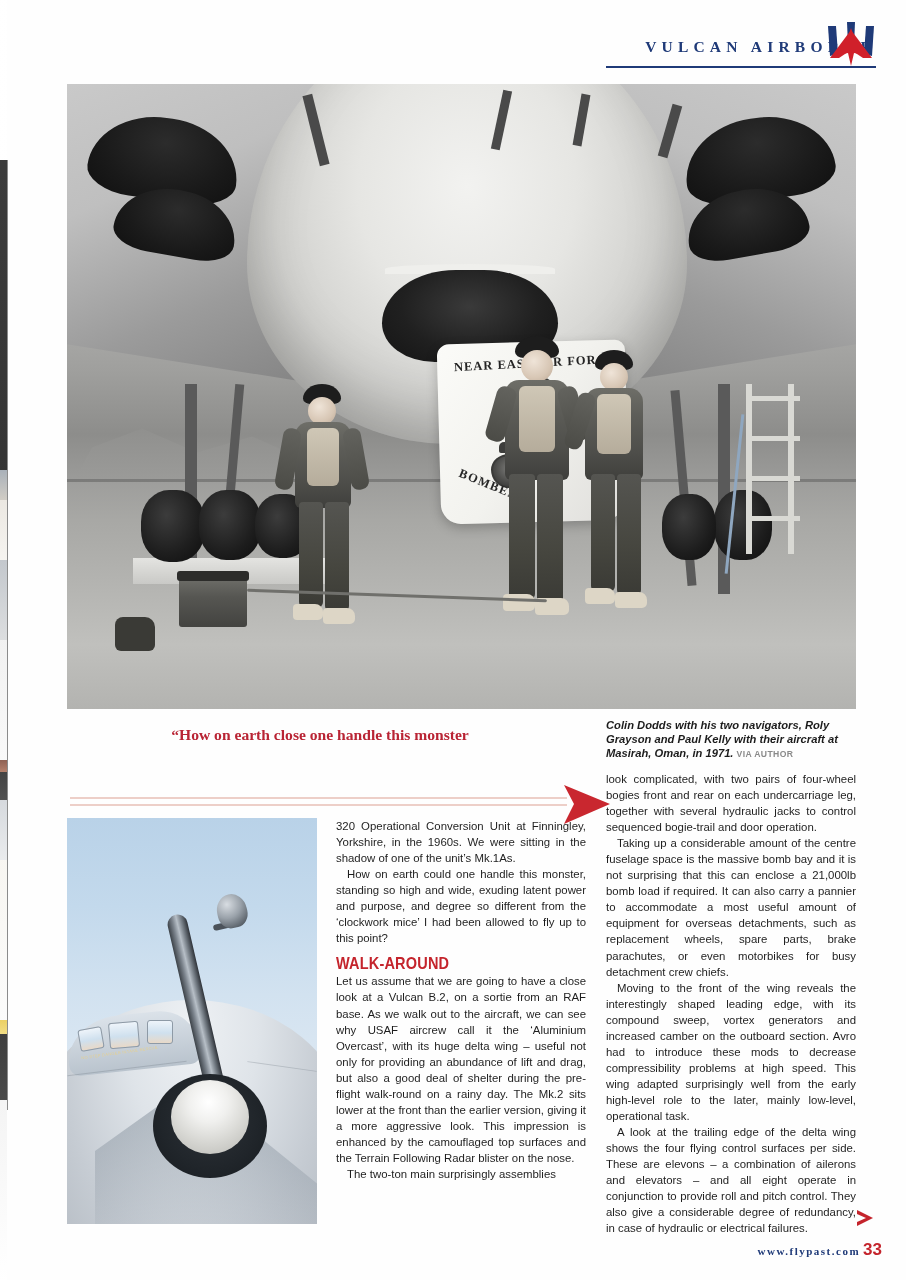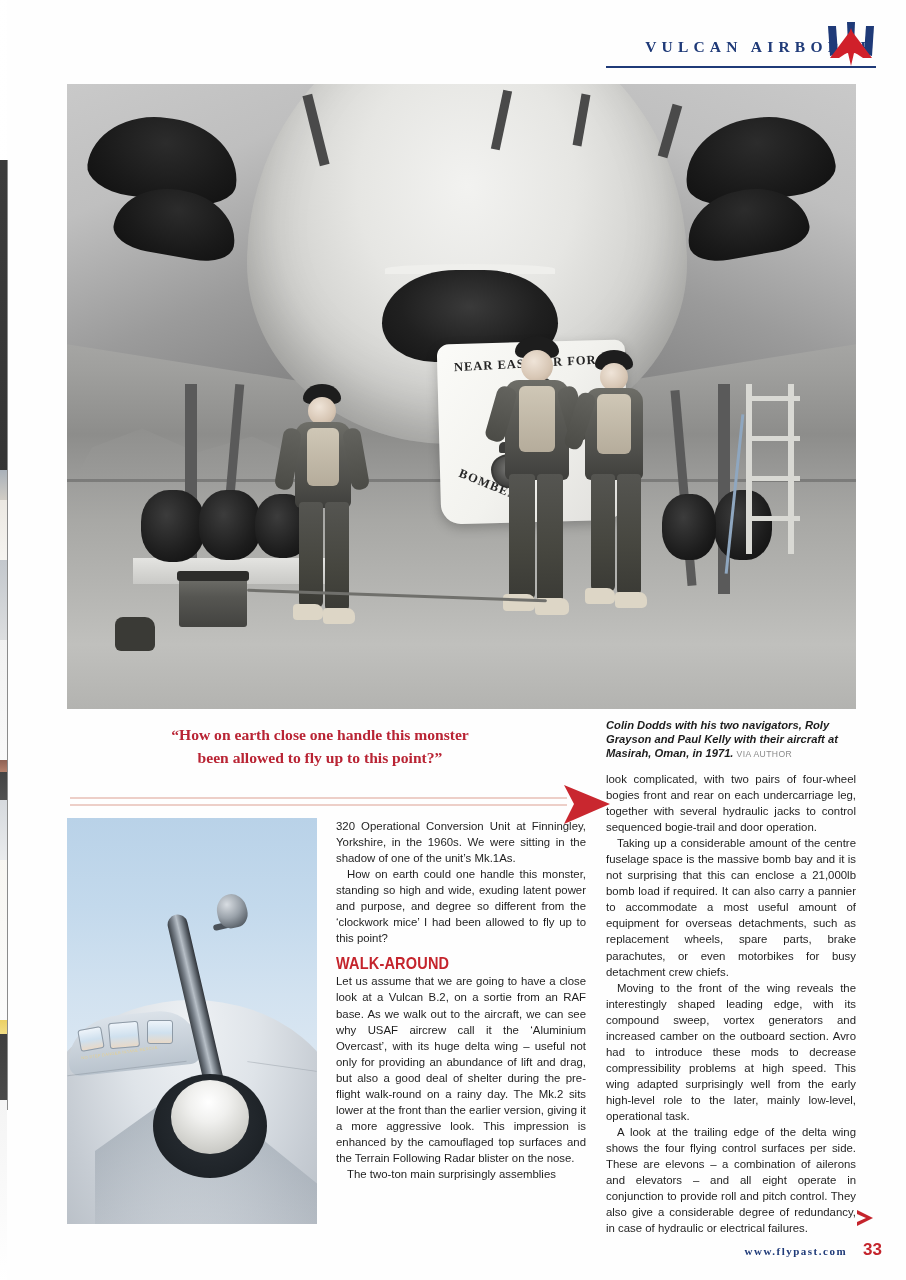--- a/index.html
+++ b/index.html
@@ -322,21 +322,21 @@
     left: 606px; top: 718px;
     width: 250px;
     font-size: 11.2px;
     line-height: 14.2px;
     font-weight: 700;
     font-style: italic;
     color: #1c1c1c;
   }
   .caption .credit {
     font-style: normal;
-    font-weight: 400;
+    font-weight: 700;
     font-size: 8.6px;
     letter-spacing: .4px;
     color: #8a8a8a;
     text-transform: uppercase;
   }
 
   
   .side-photo {
     position: absolute;
     left: 67px; top: 818px;
@@ -450,21 +450,21 @@
     transform: scaleX(.88);
     transform-origin: left center;
   }
 
   
   .footer {
     position: absolute;
     right: 24px; bottom: 20px;
     display: flex;
     align-items: baseline;
-    gap: 16px;
+    gap: 3px;
   }
   .footer-url {
     font-family: "Liberation Serif", serif;
     font-size: 11px;
     font-weight: 700;
     letter-spacing: 1.5px;
     color: #1f3a78;
   }
   .footer-page {
     font-family: "Liberation Sans", sans-serif;
@@ -588,21 +588,20 @@
       <div class="hp-ladder-rung" style="top:12px;"></div>
       <div class="hp-ladder-rung" style="top:52px;"></div>
       <div class="hp-ladder-rung" style="top:92px;"></div>
       <div class="hp-ladder-rung" style="top:132px;"></div>
     </div>
     <div class="hp-layer hp-hose"></div>
   </div>
 
   <div class="pullquote">
     <div class="pq-text">“How on earth close one handle this monster</div>
-    <div class="pq-text">been allowed to fly up to this point?”</div>
     <div class="pq-lines">
       <div class="pq-line a"></div>
       <div class="pq-line b"></div>
     </div>
     <div class="pq-arrow">
       <svg viewBox="0 0 58 44" width="58" height="44">
         <path d="M6 2 L52 21 L6 41 L16 21 Z" fill="#c9272f"></path>
       </svg>
     </div>
   </div>

